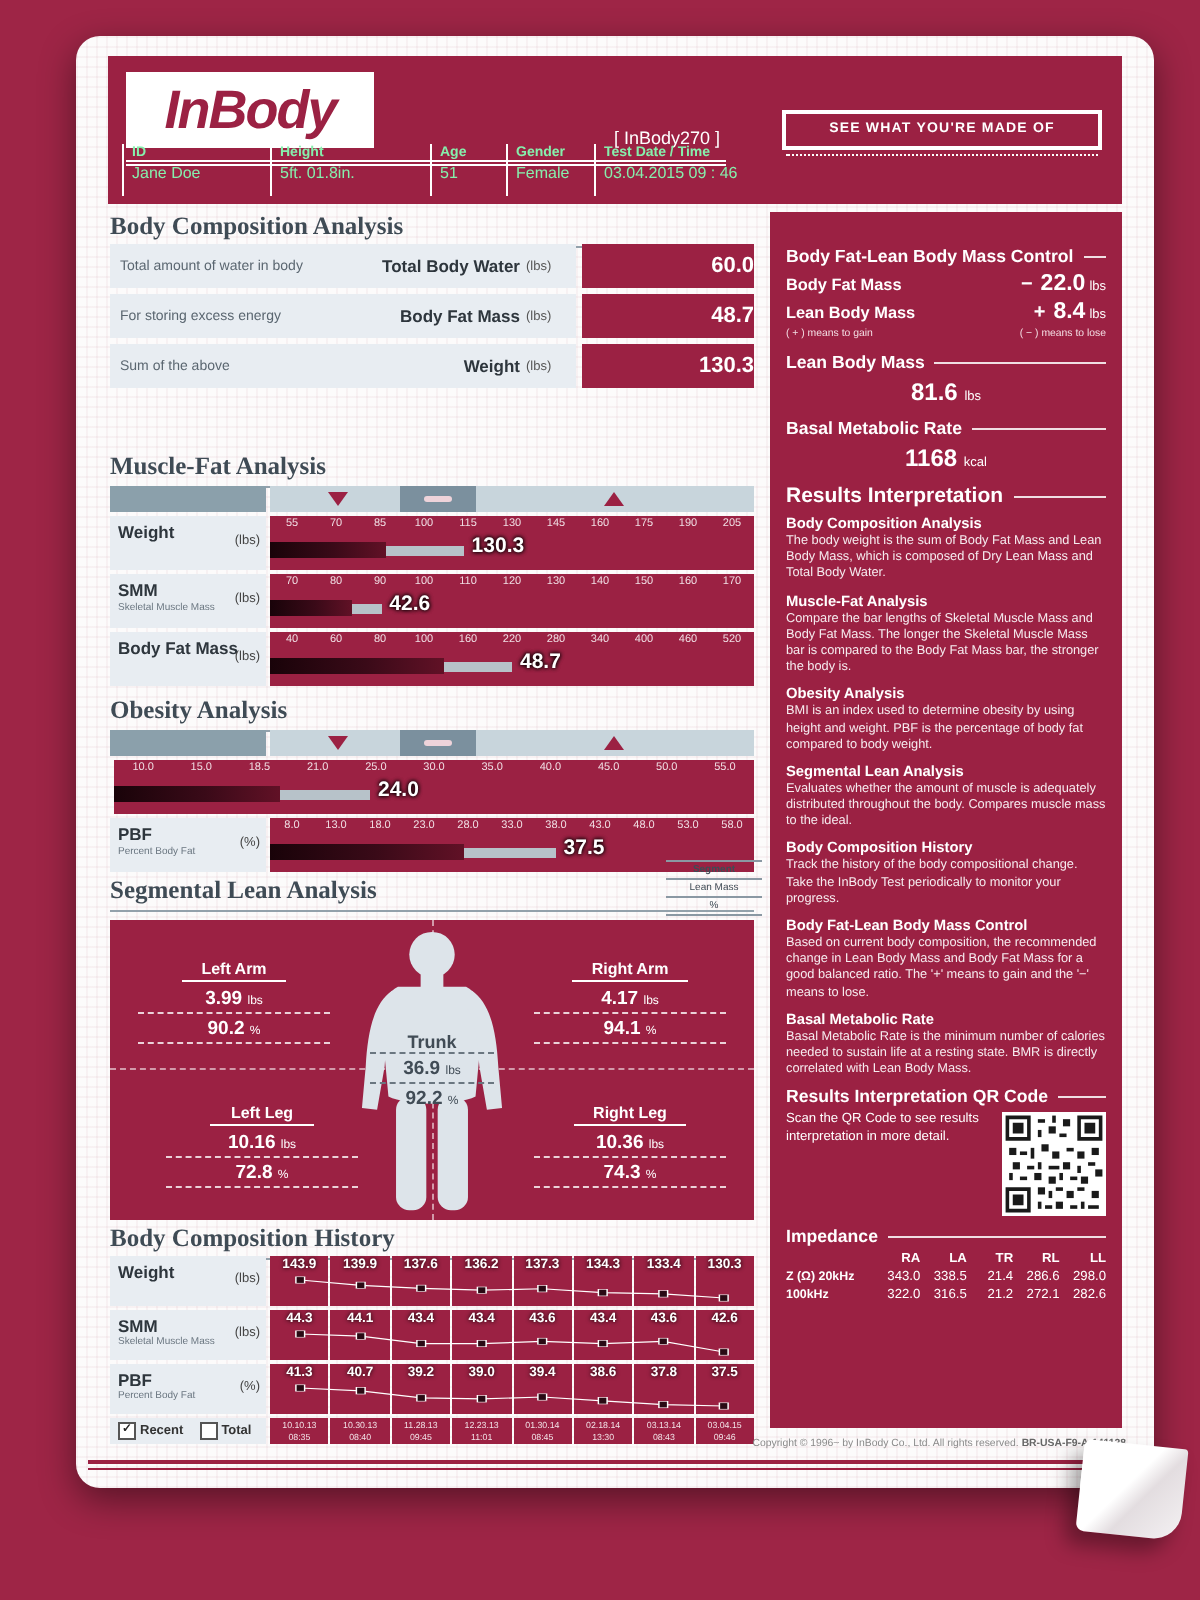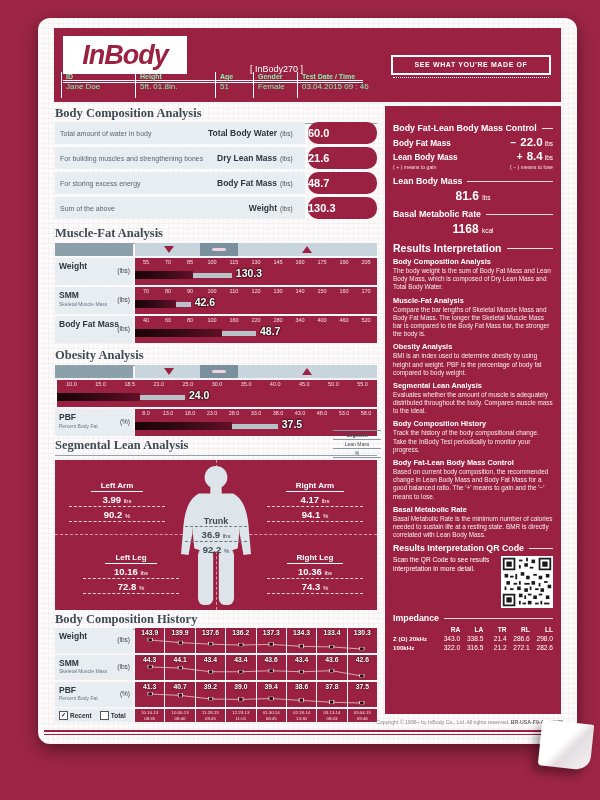--- a/index.html
+++ b/index.html
@@ -14,21 +14,21 @@
         background:linear-gradient(130deg,#ffffff 45%,#e3dde0 60%,#f4f1f3 100%);
         border-radius:4px 2px 14px 4px;transform:rotate(6deg);
         box-shadow:-5px 7px 10px rgba(0,0,0,.35);}
 
   
   .band{position:absolute;left:16px;top:10px;width:507px;height:74px;background:#9b2143;}
   .logo-box{position:absolute;left:9px;top:8px;width:124px;height:38px;background:#fff;
             display:flex;align-items:center;justify-content:center;}
   .logo-text{font-family:"Liberation Sans",sans-serif;font-weight:bold;font-style:italic;
              font-size:27px;color:#9b2143;letter-spacing:-1px;}
-  .model{position:absolute;left:196px;top:36px;width:110px;color:#fff;font-size:9px;text-align:left;}
+  .model{position:absolute;left:196px;top:36px;width:110px;color:#fff;font-size:9px;text-align:right;}
   .rule{position:absolute;left:9px;top:52px;width:300px;border-bottom:3px double #fff;}
   .tagline{position:absolute;right:10px;top:27px;width:156px;height:16px;border:2px solid #fff;
            color:#fff;font-size:7px;font-weight:bold;letter-spacing:.6px;text-align:center;
            line-height:16px;}
   .tagline::after{content:"";position:absolute;left:0;right:0;bottom:-5px;border-bottom:1px dotted #fff;}
   .inforow{position:absolute;left:7px;bottom:4px;height:26px;width:350px;display:flex;color:#86efac;}
   .icell{border-left:1px solid #fff;padding:1px 0 0 4px;box-sizing:border-box;}
   .icell .lab{display:block;font-size:7px;font-weight:bold;}
   .icell .val{display:block;font-size:8px;margin-top:2px;white-space:nowrap;}
 
@@ -36,22 +36,22 @@
   .stitle{position:absolute;font-family:"Liberation Serif",serif;font-weight:bold;font-size:12.5px;
           color:#3f4b55;border-bottom:1px solid #93a1ab;padding-bottom:2px;width:322px;left:17px;}
 
   
   .bc-rows{position:absolute;left:17px;top:104px;width:322px;}
   .bcrow{display:flex;height:22px;margin-bottom:3px;}
   .bcdesc{flex:1;background:#e8edf2;display:flex;align-items:center;padding:0 5px;}
   .bcdesc .d{flex:1;font-size:7px;color:#5a6670;}
   .bcdesc .l{font-size:8.5px;font-weight:bold;color:#2e363d;}
   .bcdesc .u{font-size:6.5px;color:#555;margin-left:3px;width:20px;}
-  .bcval{width:69px;margin-left:3px;background:#9b2143;color:#fff;font-weight:bold;font-size:11px;
-         text-align:left;line-height:22px;border-radius:10px;}
+  .bcval{width:86px;margin-left:3px;background:#9b2143;color:#fff;font-weight:bold;font-size:11px;
+         text-align:right;line-height:22px;}
 
   
   .strip{position:absolute;left:17px;width:322px;height:13px;display:flex;}
   .strip .sl{width:78px;background:#8ba0ab;}
   .strip .sr{flex:1;background:#c8d5dc;position:relative;margin-left:2px;}
   .tri-down{position:absolute;top:3px;width:0;height:0;border-left:5px solid transparent;
             border-right:5px solid transparent;border-top:7px solid #9b2143;}
   .tri-up{position:absolute;top:3px;width:0;height:0;border-left:5px solid transparent;
           border-right:5px solid transparent;border-bottom:7px solid #9b2143;}
   .dashbox{position:absolute;top:0;height:13px;width:38px;background:#7b909e;}
@@ -183,28 +183,20 @@
 
   <div class="stitle" style="top:88px">Body Composition Analysis</div>
   <div class="bc-rows">
     <div class="bcrow">
       <div class="bcdesc">
           <span class="d">Total amount of water in body</span>
           <span class="l">Total Body Water</span>
           <span class="u">(lbs)</span>
         </div>
       <div class="bcval">60.0</div>
-    </div>
-    <div class="bcrow">
-      <div class="bcdesc">
-          <span class="d">For building muscles and strengthening bones</span>
-          <span class="l">Dry Lean Mass</span>
-          <span class="u">(lbs)</span>
-        </div>
-      <div class="bcval">21.6</div>
     </div>
     <div class="bcrow">
       <div class="bcdesc">
           <span class="d">For storing excess energy</span>
           <span class="l">Body Fat Mass</span>
           <span class="u">(lbs)</span>
         </div>
       <div class="bcval">48.7</div>
     </div>
     <div class="bcrow">

